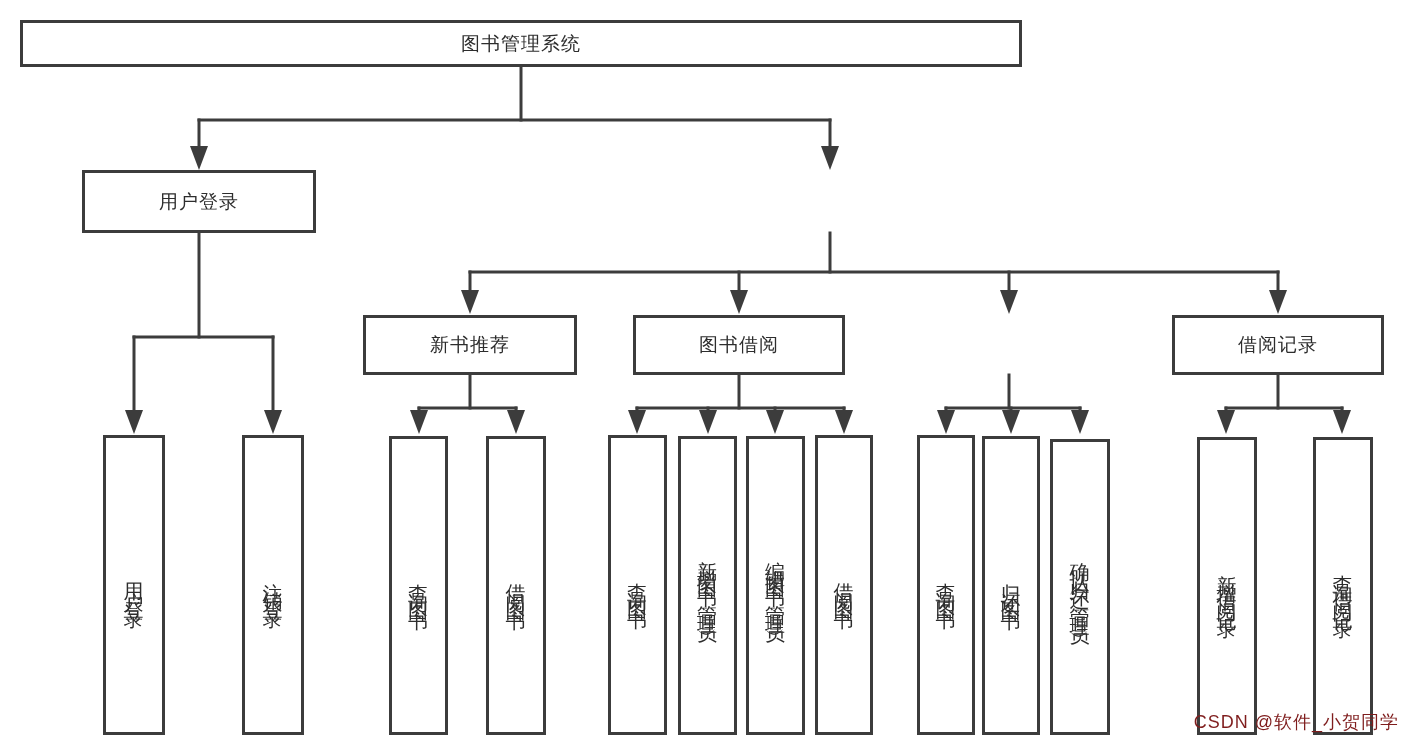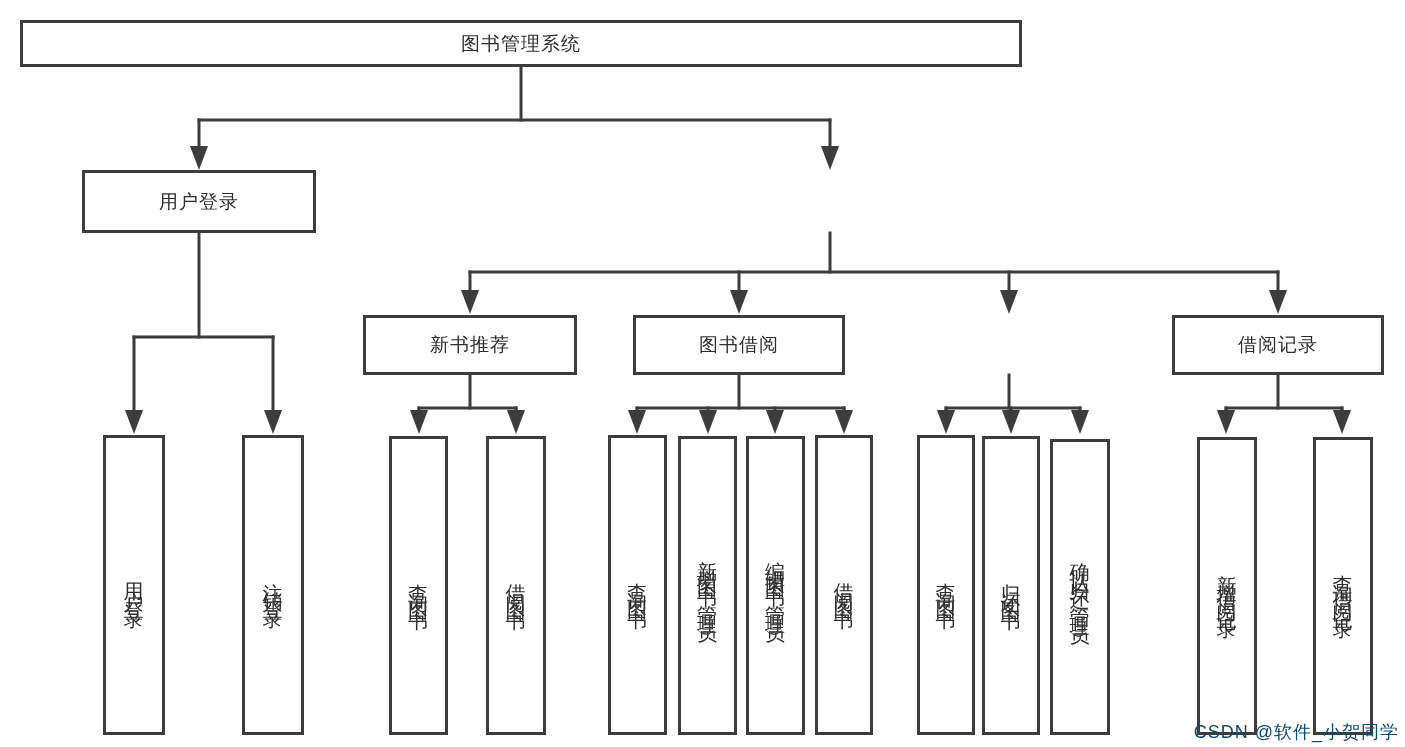--- a/index.html
+++ b/index.html
@@ -32,23 +32,23 @@
     text-orientation:mixed;
     font-size:20px;
     line-height:1;
     letter-spacing:9px;
     color:#2d2d2d;
     white-space:nowrap;
   }
   .watermark {
     position:absolute;
     right:6px;
-    bottom:3px;
+    bottom:13px;
     font-size:18px;
-    color:#0c4a6e;
+    color:#7f1d1d;
     letter-spacing:1px;
     white-space:nowrap;
   }
 </style>
 </head>
 <body>
 
 <div id="canvas">
 
   <svg class="connectors" viewBox="0 0 1405 747" xmlns="http://www.w3.org/2000/svg">

